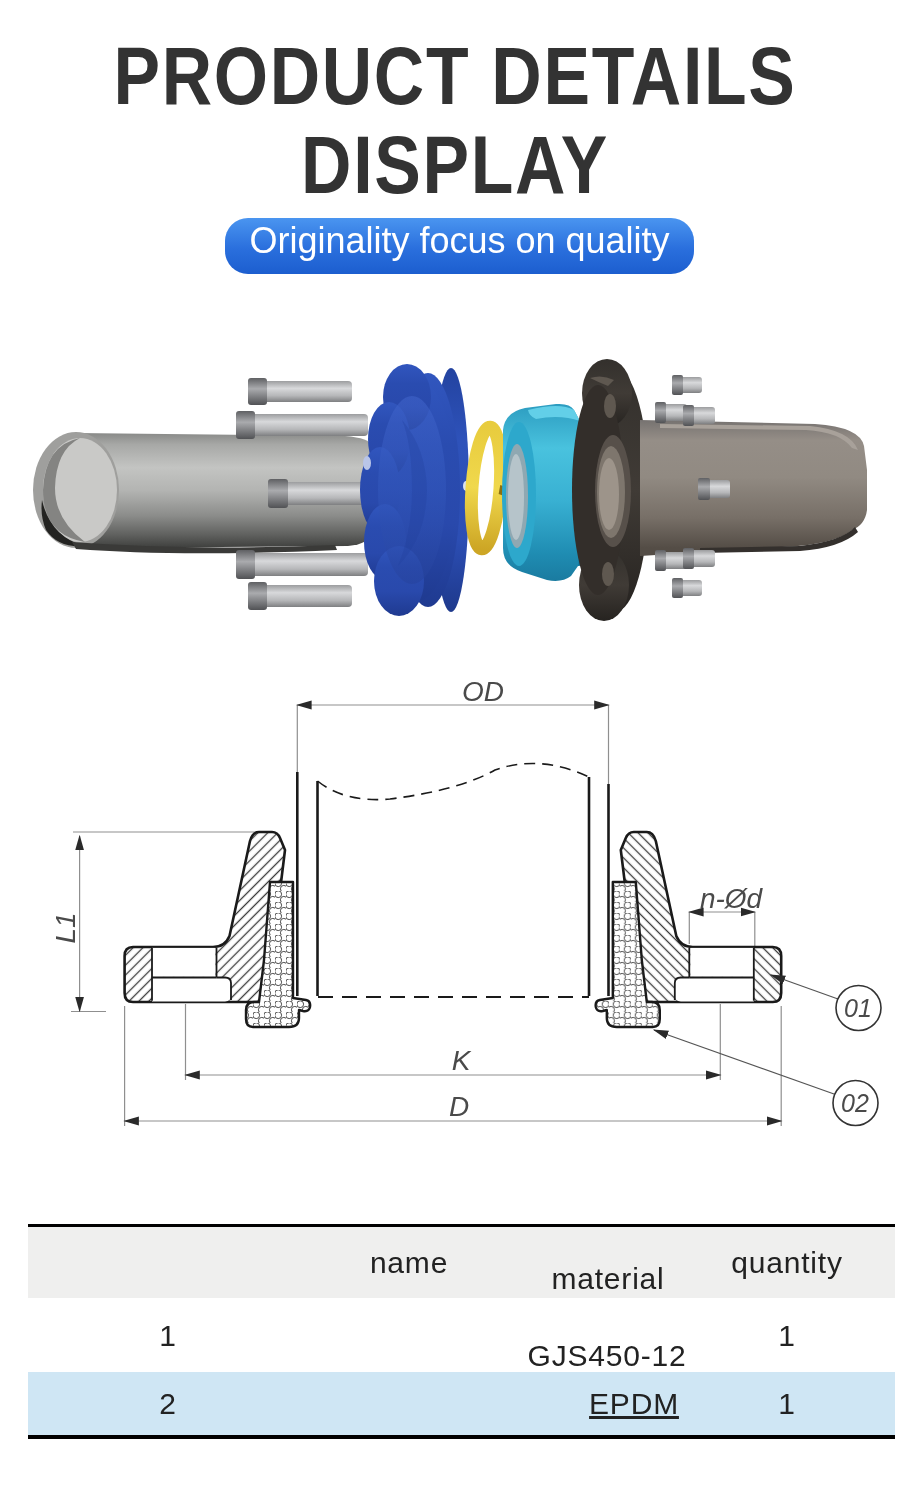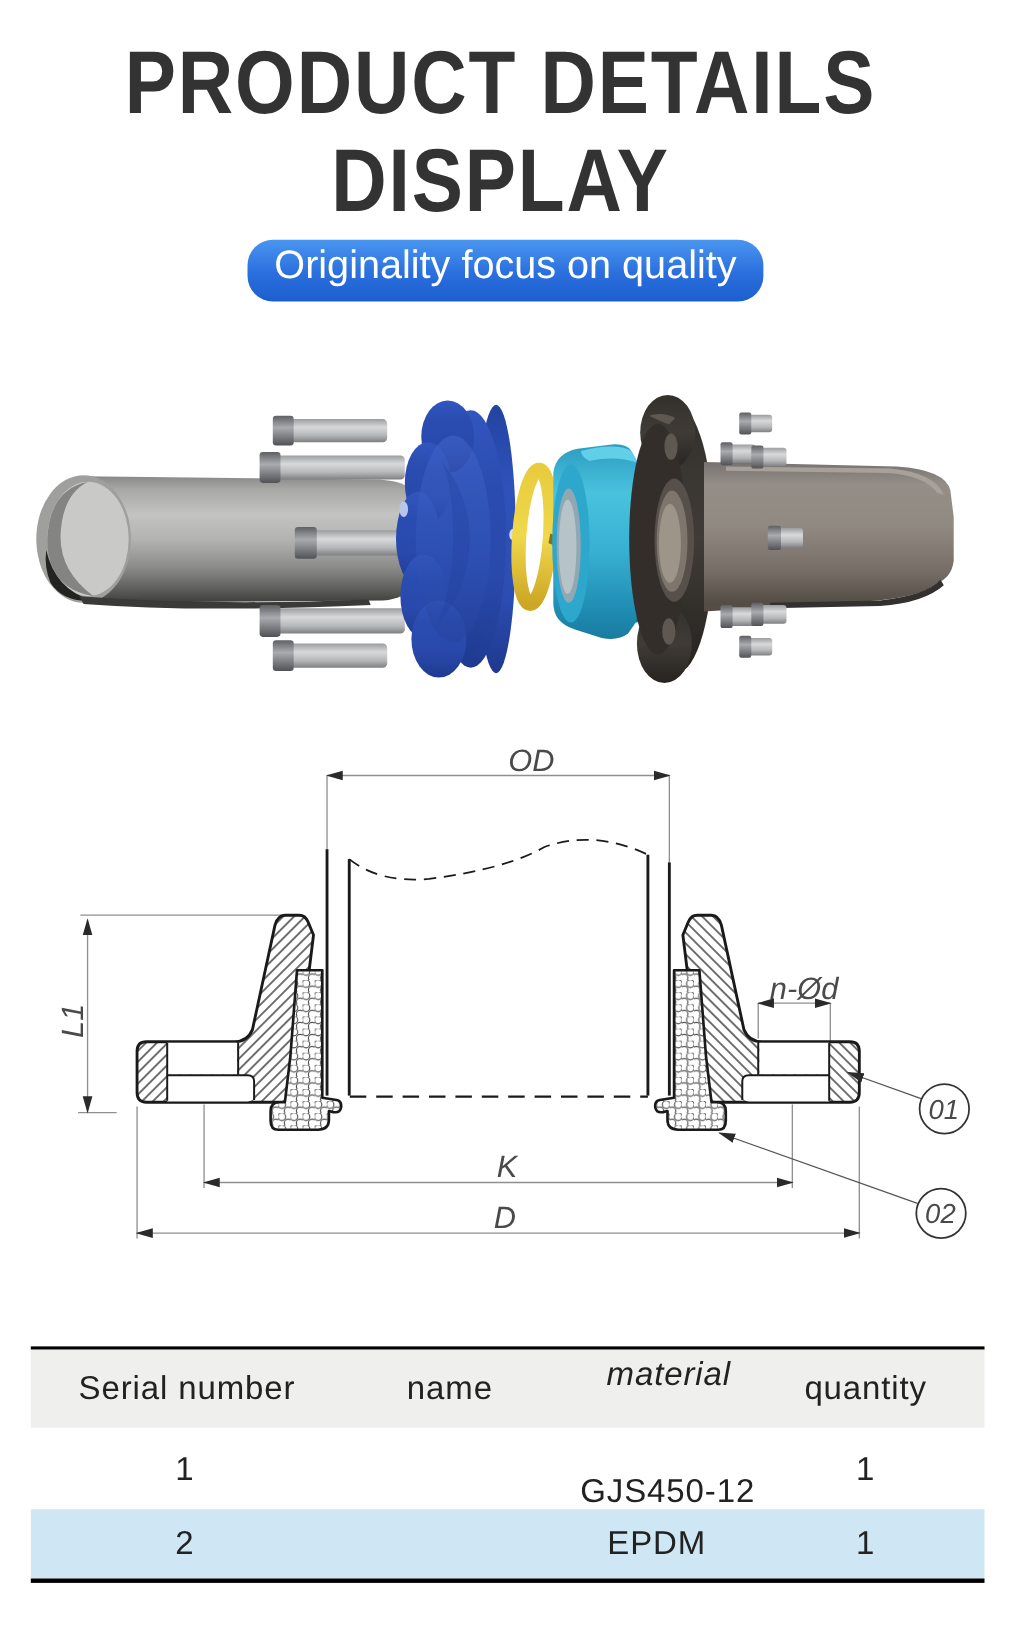--- a/index.html
+++ b/index.html
@@ -258,29 +258,28 @@
  <circle cx="858.5" cy="348" r="22.5" fill="#ffffff" stroke="#333" stroke-width="1.6"></circle>
  <circle cx="855.5" cy="443" r="22.5" fill="#ffffff" stroke="#333" stroke-width="1.6"></circle>
  <text x="844" y="357" fill="#4a4a4a" font-style="italic" font-size="25px">01</text>
  <text x="841" y="452" fill="#4a4a4a" font-style="italic" font-size="25px">02</text>
 </g>
 </svg>
 
 <div class="abs" id="tbl">
   <div class="abs trow" style="top:1224px;height:3px;background:#000;"></div>
   <div class="abs trow" style="top:1227px;height:71px;background:#efefee;">
-    <span class="tcell" style="left:142px;top:19px;">Serial number</span>
     <span class="tcell" style="left:371px;top:19px;margin-left:10px;">name</span>
-    <span class="tcell" style="left:580px;top:6px;font-style:italic;">material</span>
+    <span class="tcell" style="left:580px;top:35px;">material</span>
     <span class="tcell" style="left:759px;top:19px;">quantity</span>
   </div>
   <div class="abs trow" style="top:1298px;height:74px;background:#ffffff;">
     <span class="tcell" style="left:140px;top:21px;">1</span>
     <span class="tcell" style="left:579px;top:21px;margin-top:20px;">GJS450-12</span>
     <span class="tcell" style="left:759px;top:21px;">1</span>
   </div>
   <div class="abs trow" style="top:1372px;height:63px;background:#cfe6f4;">
     <span class="tcell" style="left:140px;top:15px;">2</span>
-    <span class="tcell" style="left:569px;top:15px;">EPDM</span>
+    <span class="tcell" style="left:606px;top:15px;text-decoration:underline;">EPDM</span>
     <span class="tcell" style="left:759px;top:15px;">1</span>
   </div>
   <div class="abs trow" style="top:1435px;height:4px;background:#000;"></div>
 </div>
 
 </body></html>

